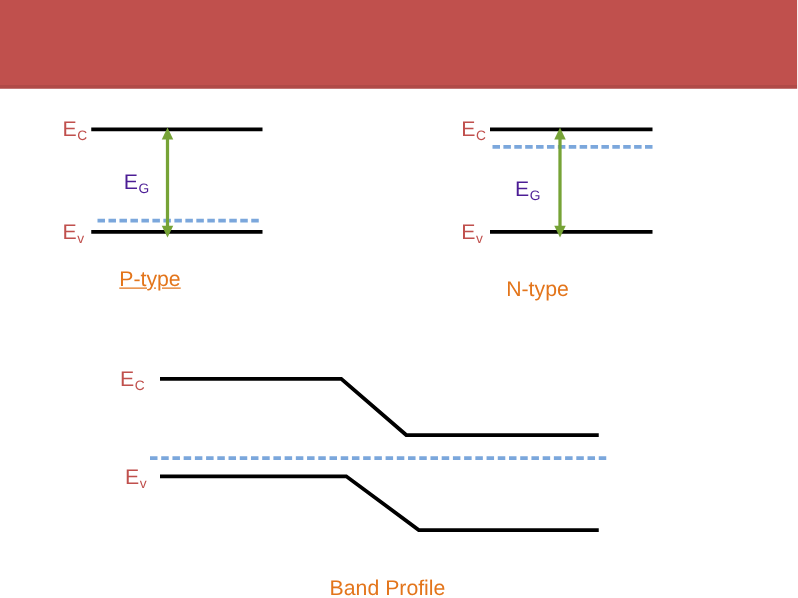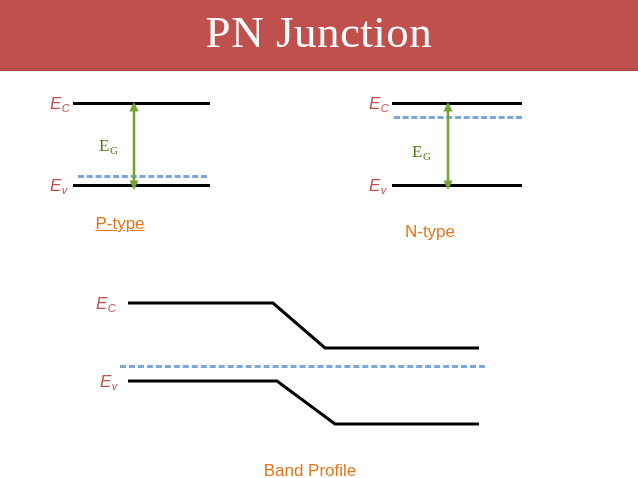--- a/index.html
+++ b/index.html
@@ -60,33 +60,32 @@
     height: 0;
     border-top: 3px dashed #7ba7dc;
   }
   .lbl-e {
     position: absolute;
     color: #c0504d;
     font-family: "Liberation Sans", sans-serif;
     font-size: 17px;
     white-space: nowrap;
     line-height: 1;
-    font-style: italic;
   }
   .lbl-e sub {
     font-size: 11px;
     vertical-align: baseline;
     position: relative;
     top: 3px;
     left: 0.5px;
   }
   .lbl-eg {
     position: absolute;
-    color: #4d7c0f;
-    font-family: Liberation Serif, serif;
+    color: #4c1d95;
+    font-family: Liberation Sans, sans-serif;
     font-size: 17px;
     white-space: nowrap;
     line-height: 1;
   }
   .lbl-eg sub {
     font-size: 11px;
     vertical-align: baseline;
     position: relative;
     top: 3px;
     left: 0.5px;
@@ -107,21 +106,20 @@
     position: absolute;
   }
 </style>
 </head>
 <body>
 
 <div id="page">
 
   <div id="title-banner"></div>
   <div id="title-banner-edge"></div>
-  <div id="page-title">PN Junction</div>
 
   <div>
 
     <div class="lbl-e" style="left:50px; top:95px;"><span>E</span><sub>C</sub></div>
 
     <div class="band-line" style="left:73px; top:102px; width:137px;"></div>
 
     <div class="fermi-dashed" style="left:78px; top:175px; width:129px;"></div>
 
     <div class="lbl-e" style="left:50px; top:177px;"><span>E</span><sub>v</sub></div>

